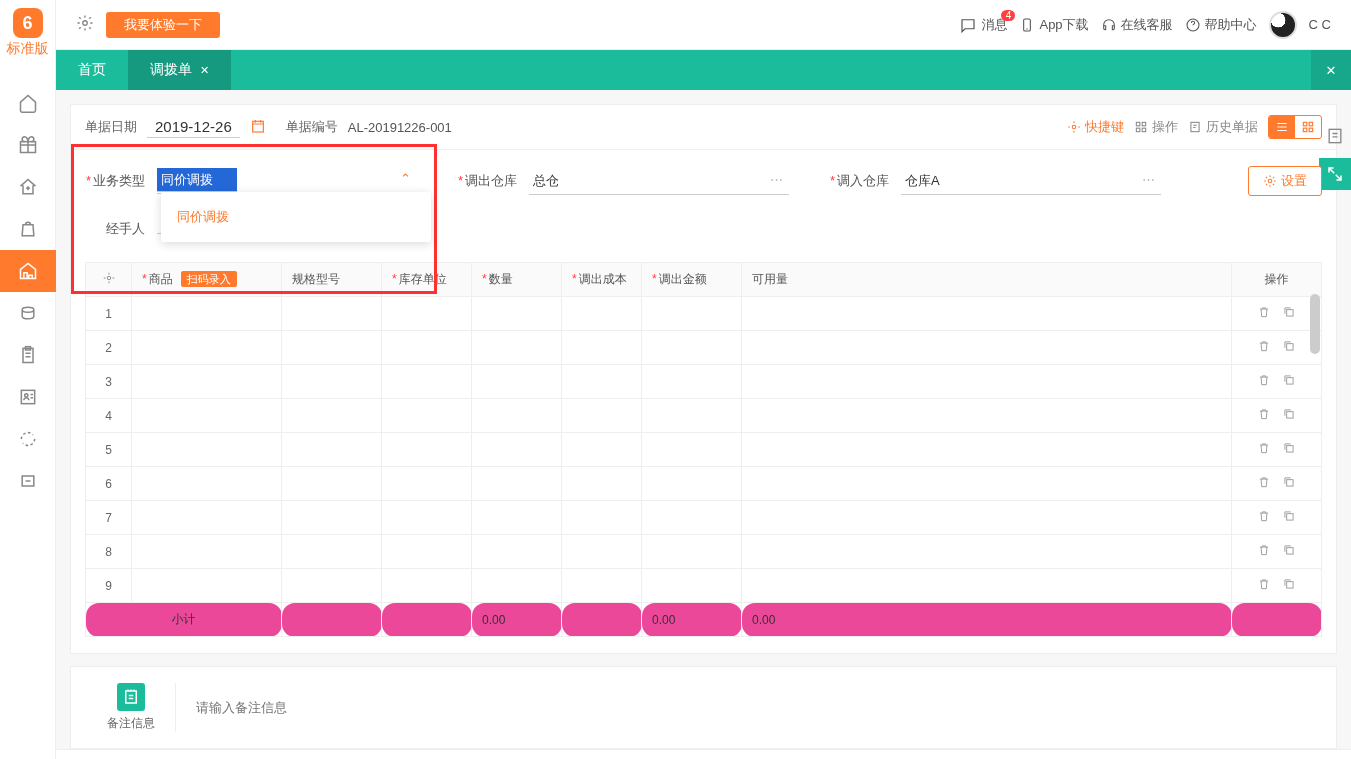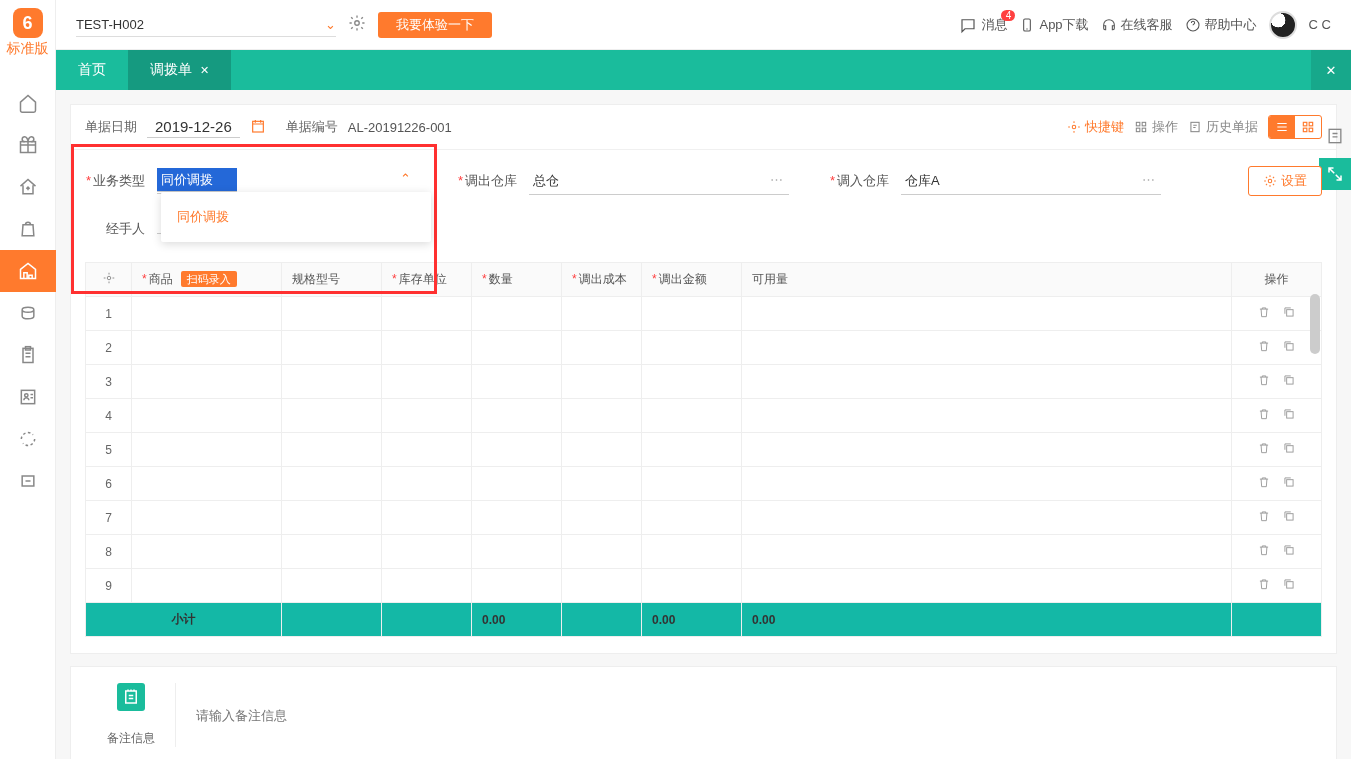--- a/index.html
+++ b/index.html
@@ -56,23 +56,23 @@
 .settings-btn { border: 1px solid #ff7a2d; color: #ff7a2d; background: #fff; padding: 5px 14px; border-radius: 3px; cursor: pointer; display: flex; align-items: center; gap: 4px; font-size: 13px; }
 .table-wrap { position: relative; }
 .tbl { width: 100%; border-collapse: collapse; font-size: 12px; }
 .tbl th, .tbl td { border: 1px solid #eee; padding: 8px 10px; text-align: left; height: 32px; }
 .tbl th { background: #fafafa; color: #555; font-weight: normal; }
 .tbl th .req { color: #ff4040; }
 .tbl .rownum { text-align: center; width: 46px; color: #666; }
 .tbl .ops { text-align: center; width: 90px; }
 .tbl .ops span { color: #888; cursor: pointer; margin: 0 4px; }
 .scan-badge { background: #ff7a2d; color: #fff; font-size: 11px; padding: 2px 6px; border-radius: 2px; margin-left: 8px; }
-.subtotal td { background: #14b8a6; color: #333; font-weight: bold; }
+.subtotal td { background: #ec4899; color: #333; font-weight: normal; border-radius: 13px; }
 .remark-panel { background: #fff; display: flex; align-items: center; padding: 16px; gap: 20px; border: 1px solid #eee; }
-.remark-icon { display: flex; flex-direction: column; align-items: center; gap: 19px; padding: 0 20px; border-right: 1px solid #eee; }
+.remark-icon { display: flex; flex-direction: column; align-items: center; gap: 4px; padding: 0 20px; border-right: 1px solid #eee; }
 .remark-icon .icn { width: 28px; height: 28px; background: #1abc9c; border-radius: 3px; display: flex; align-items: center; justify-content: center; color: #fff; }
 .remark-input { flex: 1; border: none; outline: none; font-size: 13px; color: #999; }
 .footer { background: #fff; padding: 14px 30px; display: flex; justify-content: flex-end; gap: 16px; border-top: 1px solid #eee; }
 .right-float { position: absolute; right: 0; top: 120px; display: flex; flex-direction: column; gap: 6px; }
 .float-btn { width: 32px; height: 32px; display: flex; align-items: center; justify-content: center; cursor: pointer; }
 .float-btn.teal { background: #1abc9c; color: #fff; }
 .float-btn.gray { color: #888; }
 .table-scroll { position: absolute; right: 2px; top: 32px; bottom: 32px; width: 10px; }
 .scroll-thumb { position: absolute; top: 0; width: 10px; height: 60px; background: #ccc; border-radius: 5px; }
 </style>
@@ -136,24 +136,20 @@
     <div class="nav-item">
         <svg viewBox="0 0 24 24" fill="none" stroke="currentColor" stroke-width="1.8">
           <rect x="5" y="6" width="14" height="12"></rect>
           <path d="M9 12h6"></path>
         </svg>
       </div>
   </div>
 
   <div class="main">
     <div class="topbar">
-      <div class="org-select">
-        <span>TEST-H002</span>
-        <span class="chev">⌄</span>
-      </div>
       <span class="gear-btn">
         <svg width="18" height="18" viewBox="0 0 24 24" fill="none" stroke="currentColor" stroke-width="1.8">
             <circle cx="12" cy="12" r="3"></circle>
             <path d="M12 2v3M12 19v3M4.2 4.2l2.1 2.1M17.7 17.7l2.1 2.1M2 12h3M19 12h3M4.2 19.8l2.1-2.1M17.7 6.3l2.1-2.1"></path>
           </svg>
       </span>
       <button class="try-btn">我要体验一下</button>
       <div class="top-spacer"></div>
       <div class="top-link">
         <svg width="18" height="18" viewBox="0 0 24 24" fill="none" stroke="currentColor" stroke-width="1.6">

